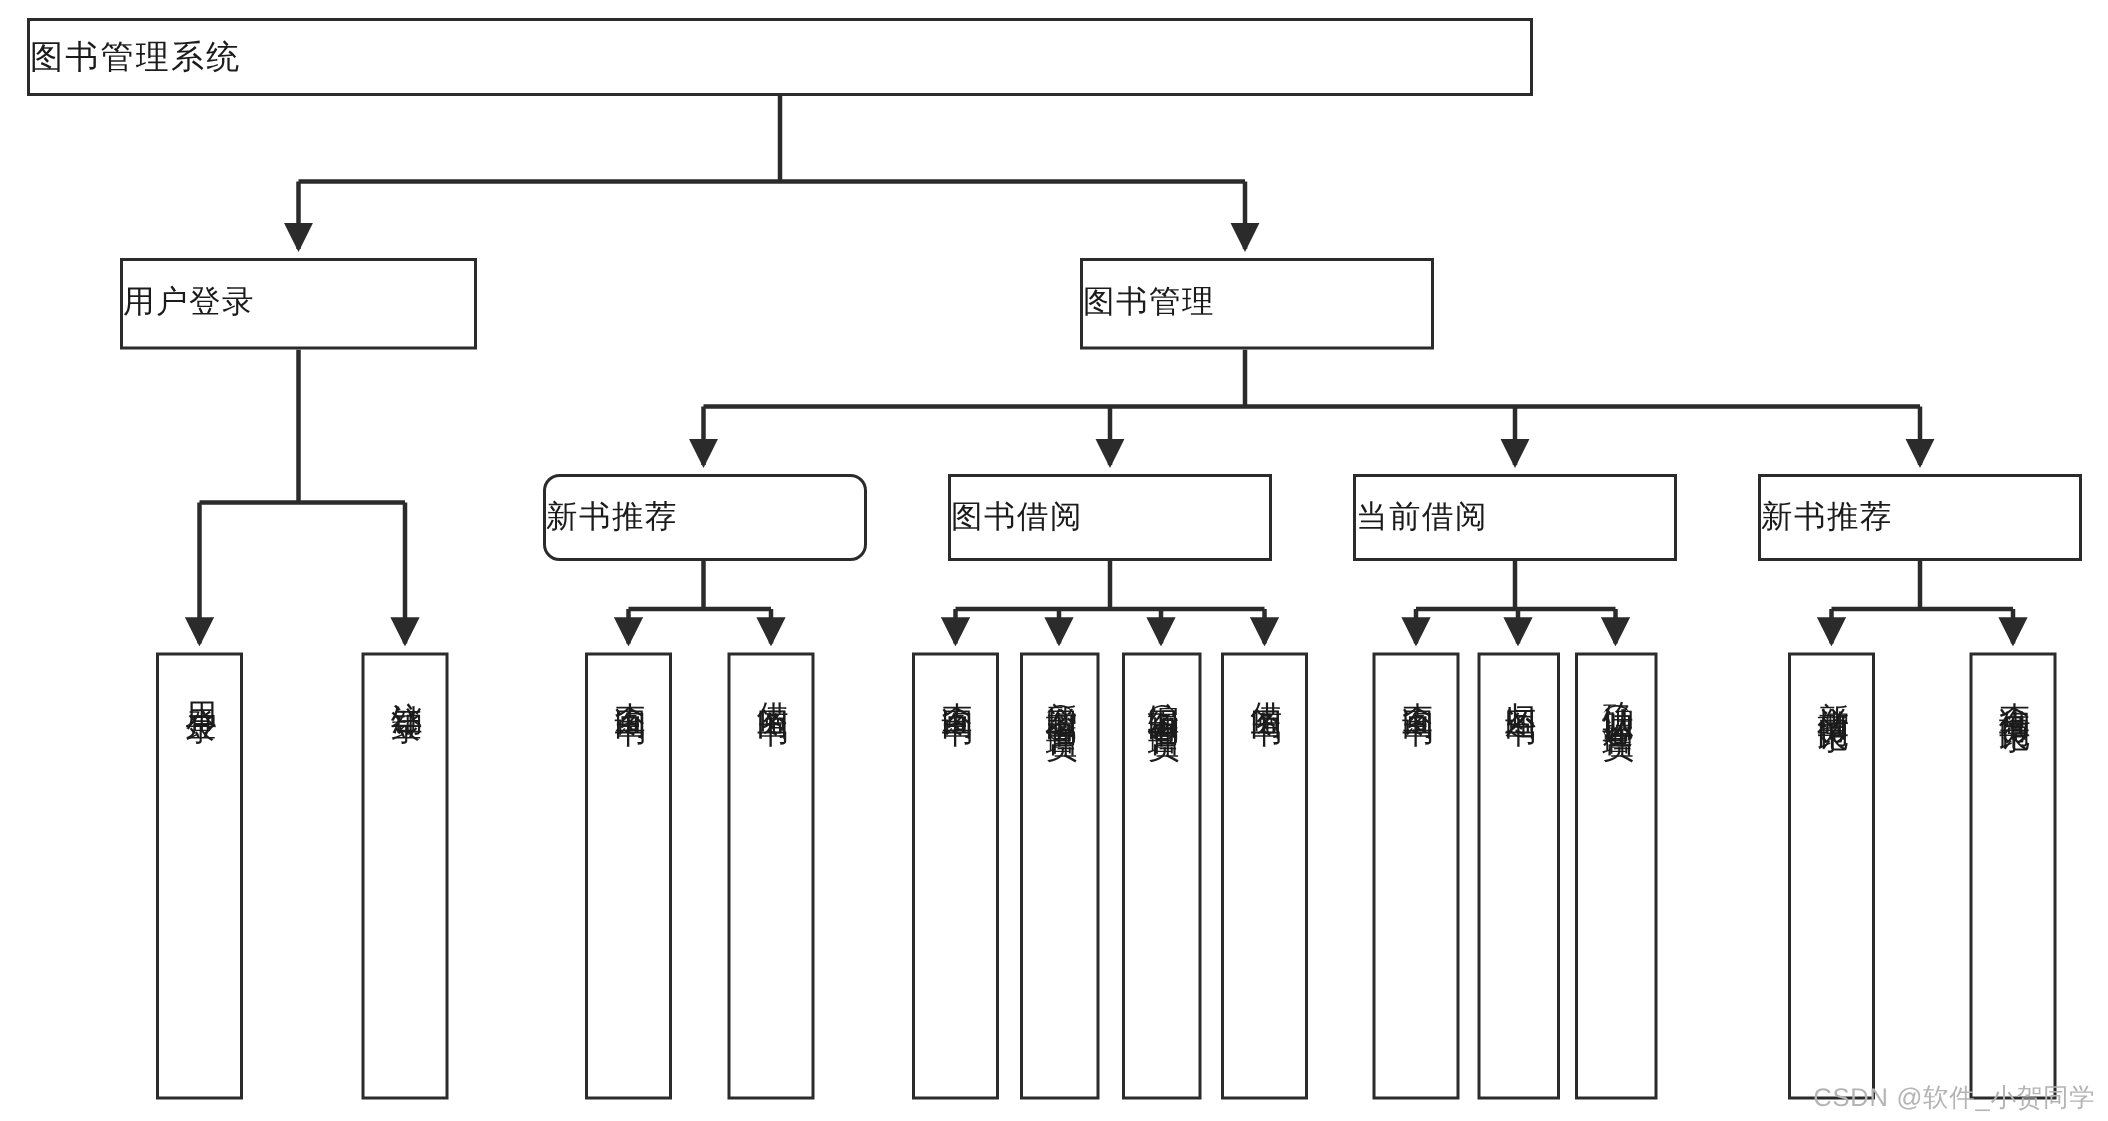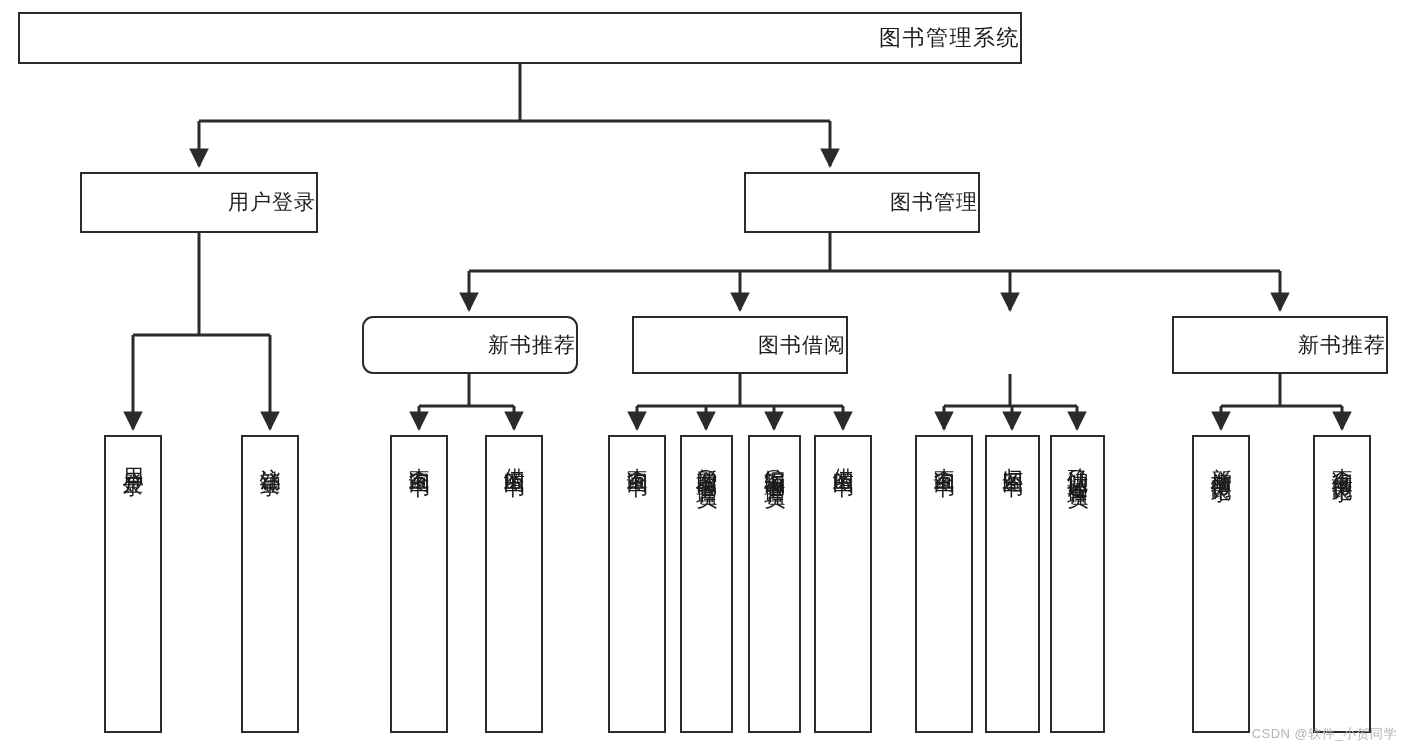--- a/index.html
+++ b/index.html
@@ -28,21 +28,21 @@
     pointer-events: none;
   }
   
   .node {
     position: absolute;
     box-sizing: border-box;
     background: #ffffff;
     border: 2px solid #2b2b2b;
     display: flex;
     align-items: center;
-    justify-content: flex-end;
+    justify-content: flex-start;
     z-index: 2;
   }
   .node .label {
     color: #1b1b1b;
     line-height: 1.18;
     text-align: center;
     white-space: nowrap;
   }
   
   .node.horiz .label {
@@ -66,21 +66,21 @@
     letter-spacing: 3px;
     line-height: 1.25;
     white-space: normal;
     max-height: 280px;
   }
   
   #watermark {
     position: absolute;
     right: 8px;
     bottom: 4px;
-    font-size: 13px;
+    font-size: 17px;
     color: #b4b4b4;
     letter-spacing: 0.5px;
     z-index: 5;
     white-space: nowrap;
     font-family: "Liberation Sans", "DejaVu Sans", sans-serif;
   }
 </style>
 </head>
 <body>
 
@@ -136,29 +136,32 @@
     </g>
   </svg>
 
   <div class="node root horiz" style="left:18px; top:12px; width:1004px; height:52px;">
     <span class="label">图书管理系统</span>
   </div>
 
   <div class="node horiz" style="left:80px; top:172px; width:238px; height:61px;">
     <span class="label">用户登录</span>
   </div>
-  <div class="node horiz" style="left:744px; top:172px; width:236px; height:61px;">
+  <div class="node horiz" style="left:720px; top:172px; width:236px; height:61px;">
     <span class="label">图书管理</span>
   </div>
 
   <div class="node horiz" style="left:362px; top:316px; width:216px; height:58px;border-radius:11px;">
     <span class="label">新书推荐</span>
   </div>
-  <div class="node horiz" style="left:632px; top:316px; width:216px; height:58px;padding-left:16px;">
+  <div class="node horiz" style="left:632px; top:316px; width:216px; height:58px;">
     <span class="label">图书借阅</span>
+  </div>
+  <div class="node horiz" style="left:902px; top:316px; width:216px; height:58px;">
+    <span class="label">当前借阅</span>
   </div>
   <div class="node horiz" style="left:1172px; top:316px; width:216px; height:58px;">
     <span class="label">新书推荐</span>
   </div>
 
   <div class="node vert" style="left:104px; top:435px; width:58px; height:298px;">
     <span class="label">用户登录</span>
   </div>
   <div class="node vert" style="left:241px; top:435px; width:58px; height:298px;">
     <span class="label">注销登录</span>

